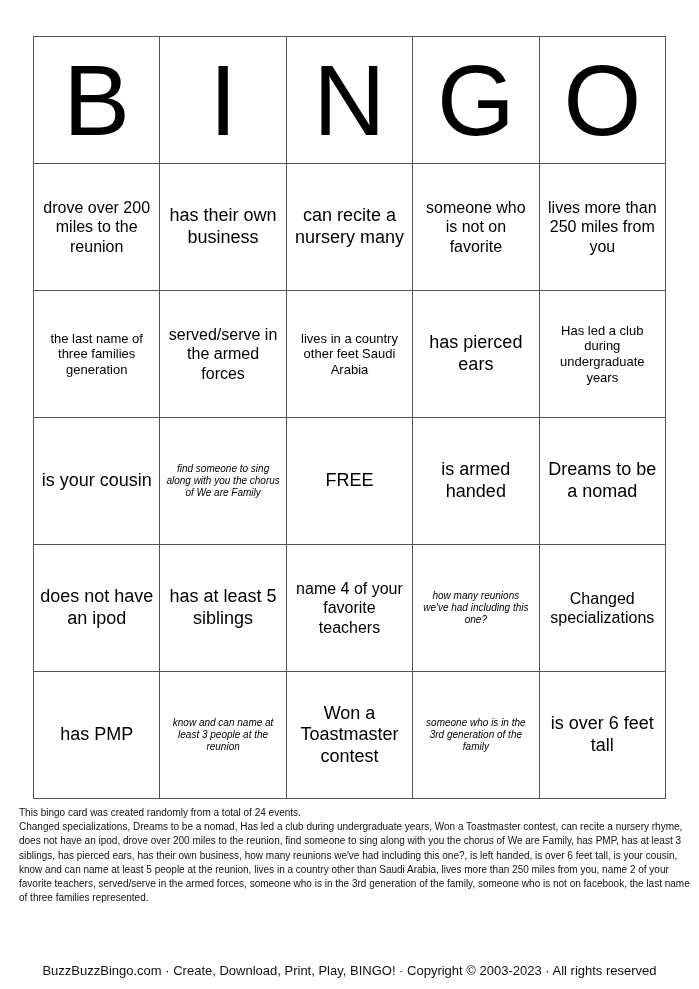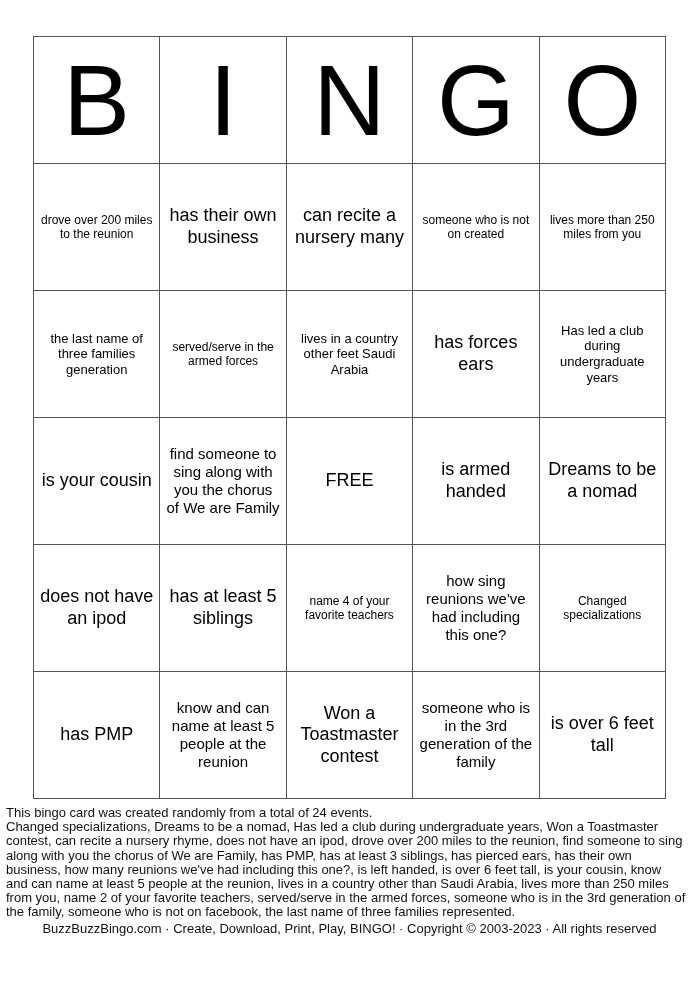--- a/index.html
+++ b/index.html
@@ -5,71 +5,71 @@
   html, body { margin:0; padding:0; background:#ffffff; }
   body { width:699px; height:989px; position:relative; overflow:hidden;
          font-family:"Liberation Sans", sans-serif; color:#000; }
   .card { position:absolute; left:33px; top:36px; width:633px; height:759px;
           border-collapse:collapse; table-layout:fixed; }
   .card td { border:1px solid #555; text-align:center; vertical-align:middle;
              padding:0 6px; line-height:1.2; }
   .card tr.head td { height:126px; font-size:100px; line-height:1; padding:0; }
   .card tr.row td { height:126px; }
   .s-lg { font-size:18px; }
-  .s-md { font-size:12px; }
+  .s-md { font-size:16px; }
   .s-sm { font-size:13px; }
-  .s-xs { font-size:15px; }
-  .info { position:absolute; left:6px; top:806px; width:680px;
-          font-size:13px; line-height:14.2px; color:#111; }
-  .footer { position:absolute; left:0; top:921px; width:699px; text-align:center;
+  .s-xs { font-size:10px;font-style:italic; }
+  .info { position:absolute; left:19px; top:806px; width:680px;
+          font-size:10px; line-height:14.2px; color:#111; }
+  .footer { position:absolute; left:0; top:963px; width:699px; text-align:center;
             font-size:13px; color:#111; }
 </style>
 </head>
 <body>
 
 <table class="card">
   <tbody>
       <tr class="head">
     <td>B</td>
     <td>I</td>
     <td>N</td>
     <td>G</td>
     <td>O</td>
   </tr>
   <tr class="row">
     <td class="s-md"><span>drove over 200 miles to the reunion</span></td>
     <td class="s-lg"><span>has their own business</span></td>
     <td class="s-lg"><span>can recite a nursery many</span></td>
-    <td class="s-md"><span>someone who is not on created</span></td>
+    <td class="s-md"><span>someone who is not on favorite</span></td>
     <td class="s-md"><span>lives more than 250 miles from you</span></td>
   </tr>
   <tr class="row">
     <td class="s-sm"><span>the last name of three families generation</span></td>
     <td class="s-md"><span>served/serve in the armed forces</span></td>
     <td class="s-sm"><span>lives in a country other feet Saudi Arabia</span></td>
-    <td class="s-lg"><span>has forces ears</span></td>
+    <td class="s-lg"><span>has pierced ears</span></td>
     <td class="s-sm"><span>Has led a club during undergraduate years</span></td>
   </tr>
   <tr class="row">
     <td class="s-lg"><span>is your cousin</span></td>
     <td class="s-xs"><span>find someone to sing along with you the chorus of We are Family</span></td>
     <td class="s-lg"><span>FREE</span></td>
     <td class="s-lg"><span>is armed handed</span></td>
     <td class="s-lg"><span>Dreams to be a nomad</span></td>
   </tr>
   <tr class="row">
     <td class="s-lg"><span>does not have an ipod</span></td>
     <td class="s-lg"><span>has at least 5 siblings</span></td>
     <td class="s-md"><span>name 4 of your favorite teachers</span></td>
-    <td class="s-xs"><span>how sing reunions we've had including this one?</span></td>
+    <td class="s-xs"><span>how many reunions we've had including this one?</span></td>
     <td class="s-md"><span>Changed specializations</span></td>
   </tr>
   <tr class="row">
     <td class="s-lg"><span>has PMP</span></td>
-    <td class="s-xs"><span>know and can name at least 5 people at the reunion</span></td>
+    <td class="s-xs"><span>know and can name at least 3 people at the reunion</span></td>
     <td class="s-lg"><span>Won a Toastmaster contest</span></td>
     <td class="s-xs"><span>someone who is in the 3rd generation of the family</span></td>
     <td class="s-lg"><span>is over 6 feet tall</span></td>
   </tr>
 </tbody>
   </table>
 
 <div class="info">
   <div>This bingo card was created randomly from a total of 24 events.</div>
   <div>Changed specializations, Dreams to be a nomad, Has led a club during undergraduate years, Won a Toastmaster contest, can recite a nursery rhyme, does not have an ipod, drove over 200 miles to the reunion, find someone to sing along with you the chorus of We are Family, has PMP, has at least 3 siblings, has pierced ears, has their own business, how many reunions we've had including this one?, is left handed, is over 6 feet tall, is your cousin, know and can name at least 5 people at the reunion, lives in a country other than Saudi Arabia, lives more than 250 miles from you, name 2 of your favorite teachers, served/serve in the armed forces, someone who is in the 3rd generation of the family, someone who is not on facebook, the last name of three families represented.</div>

